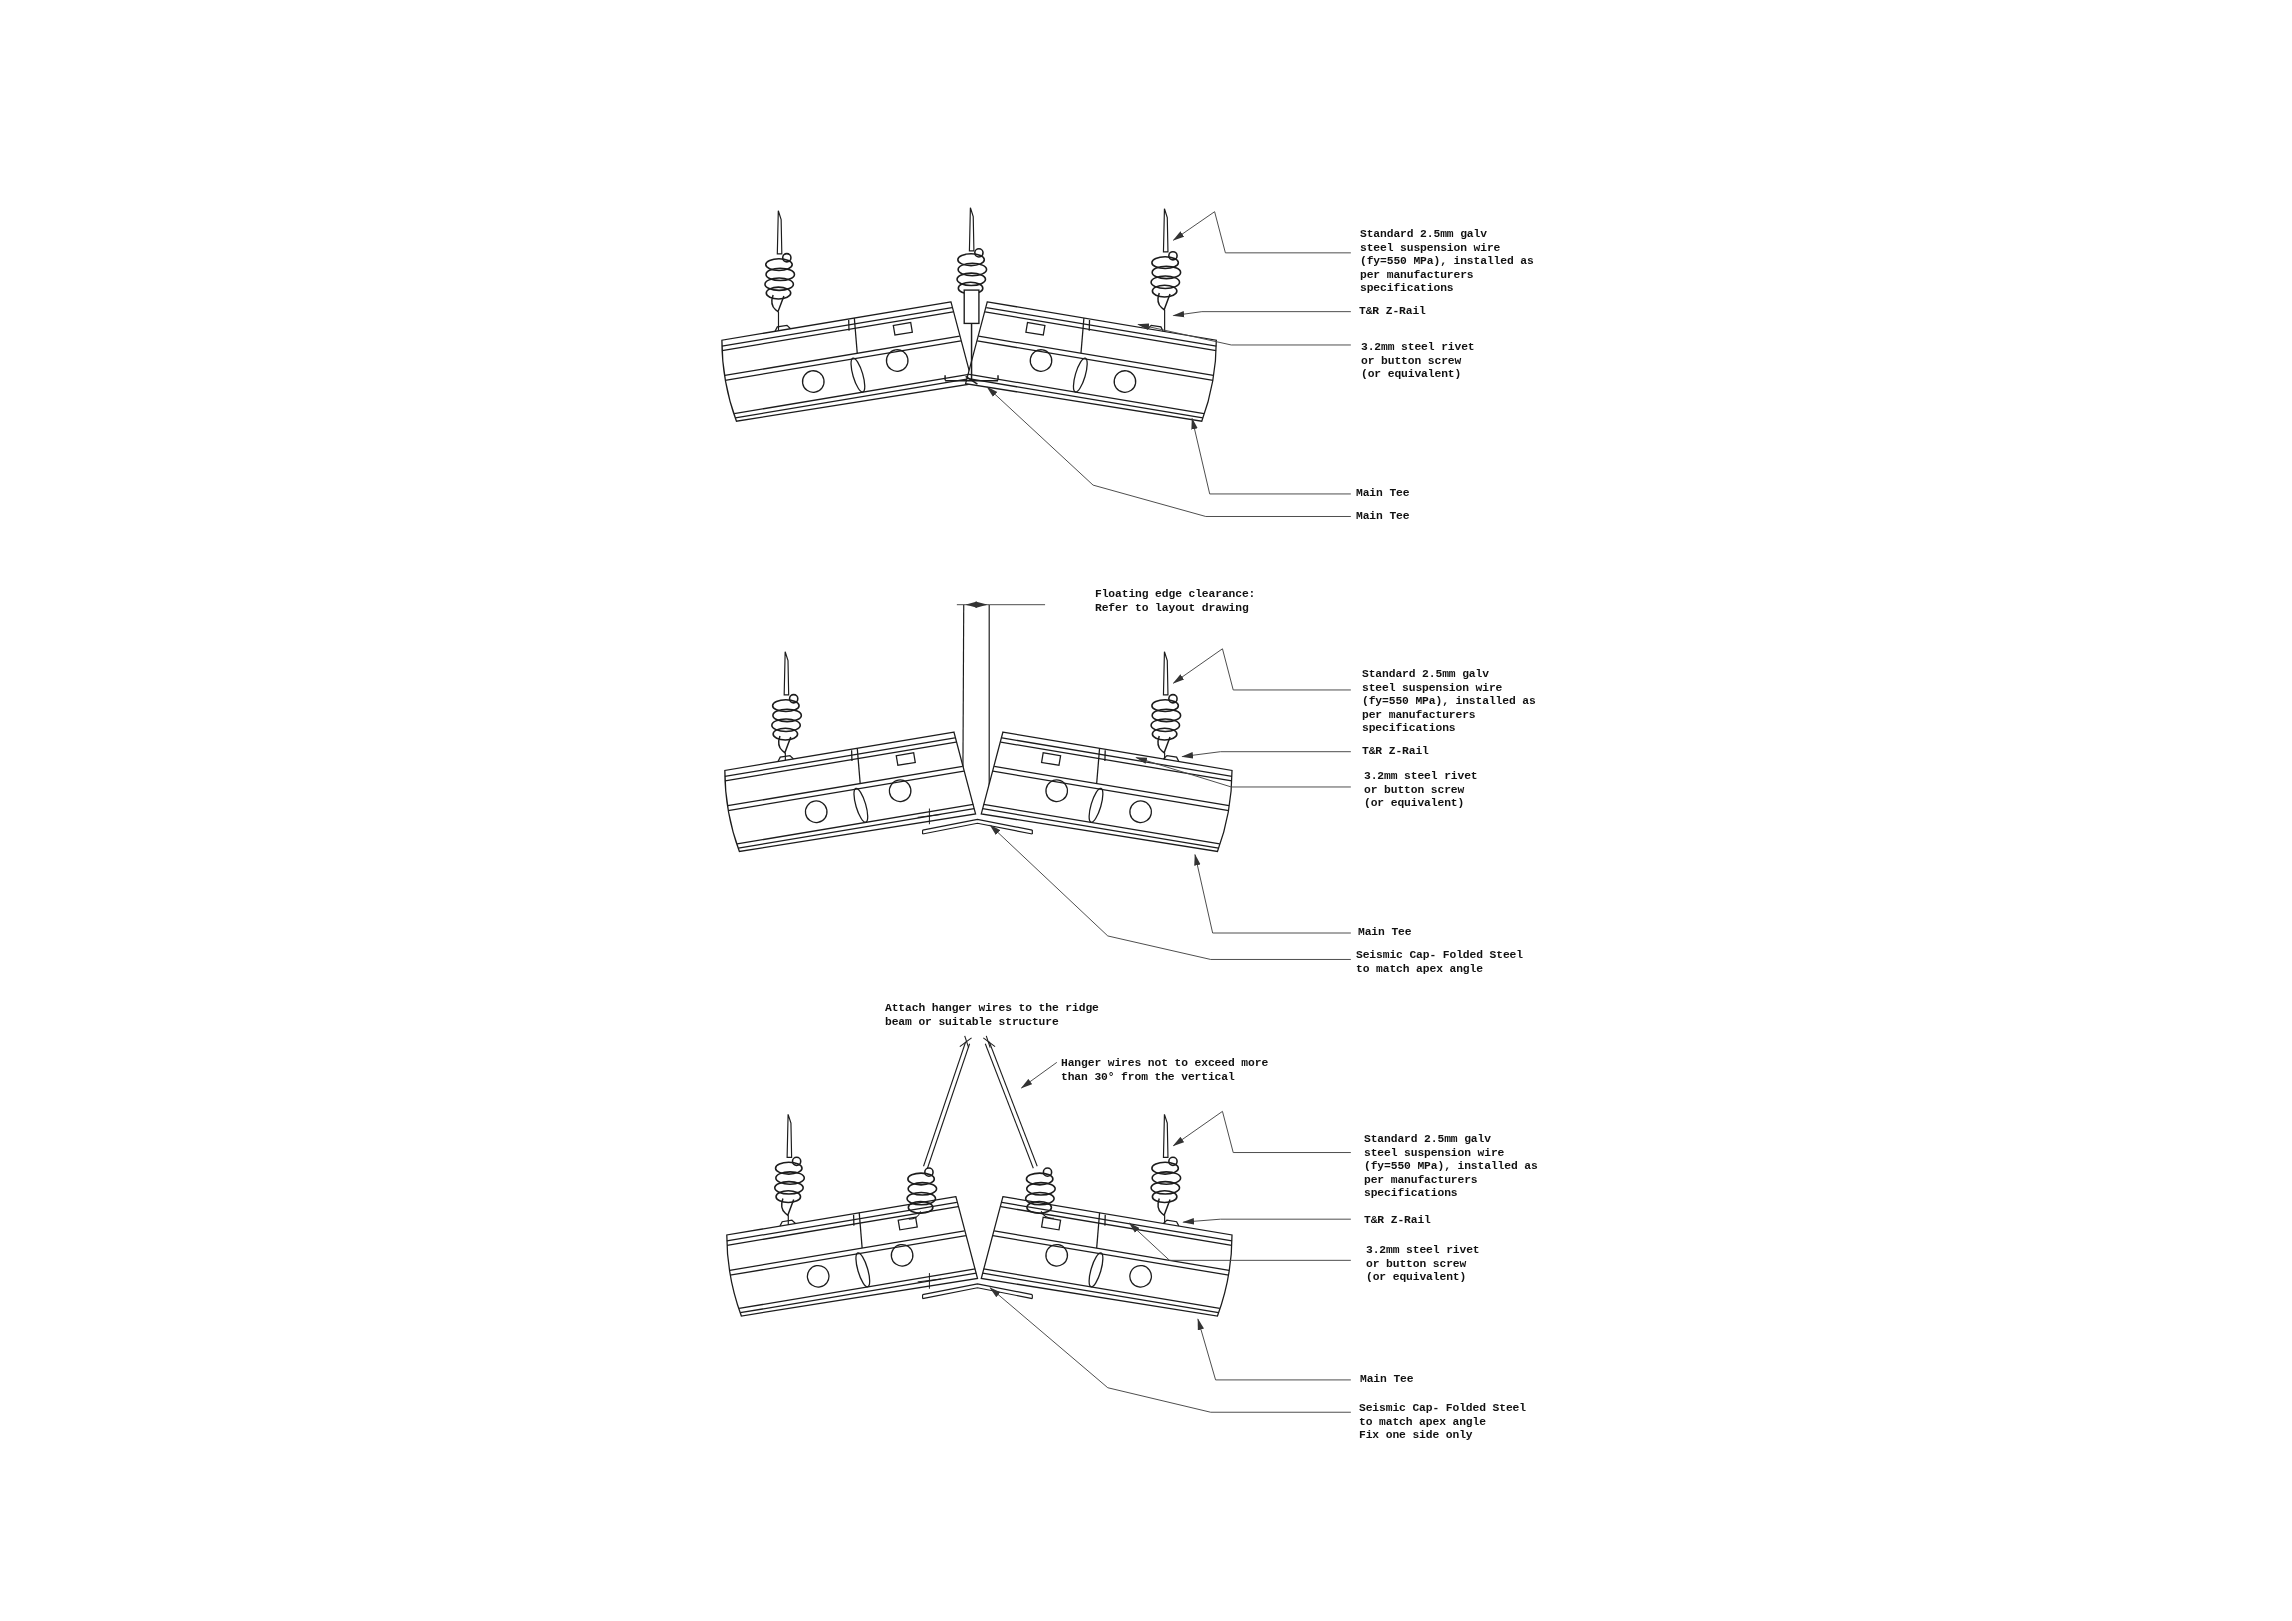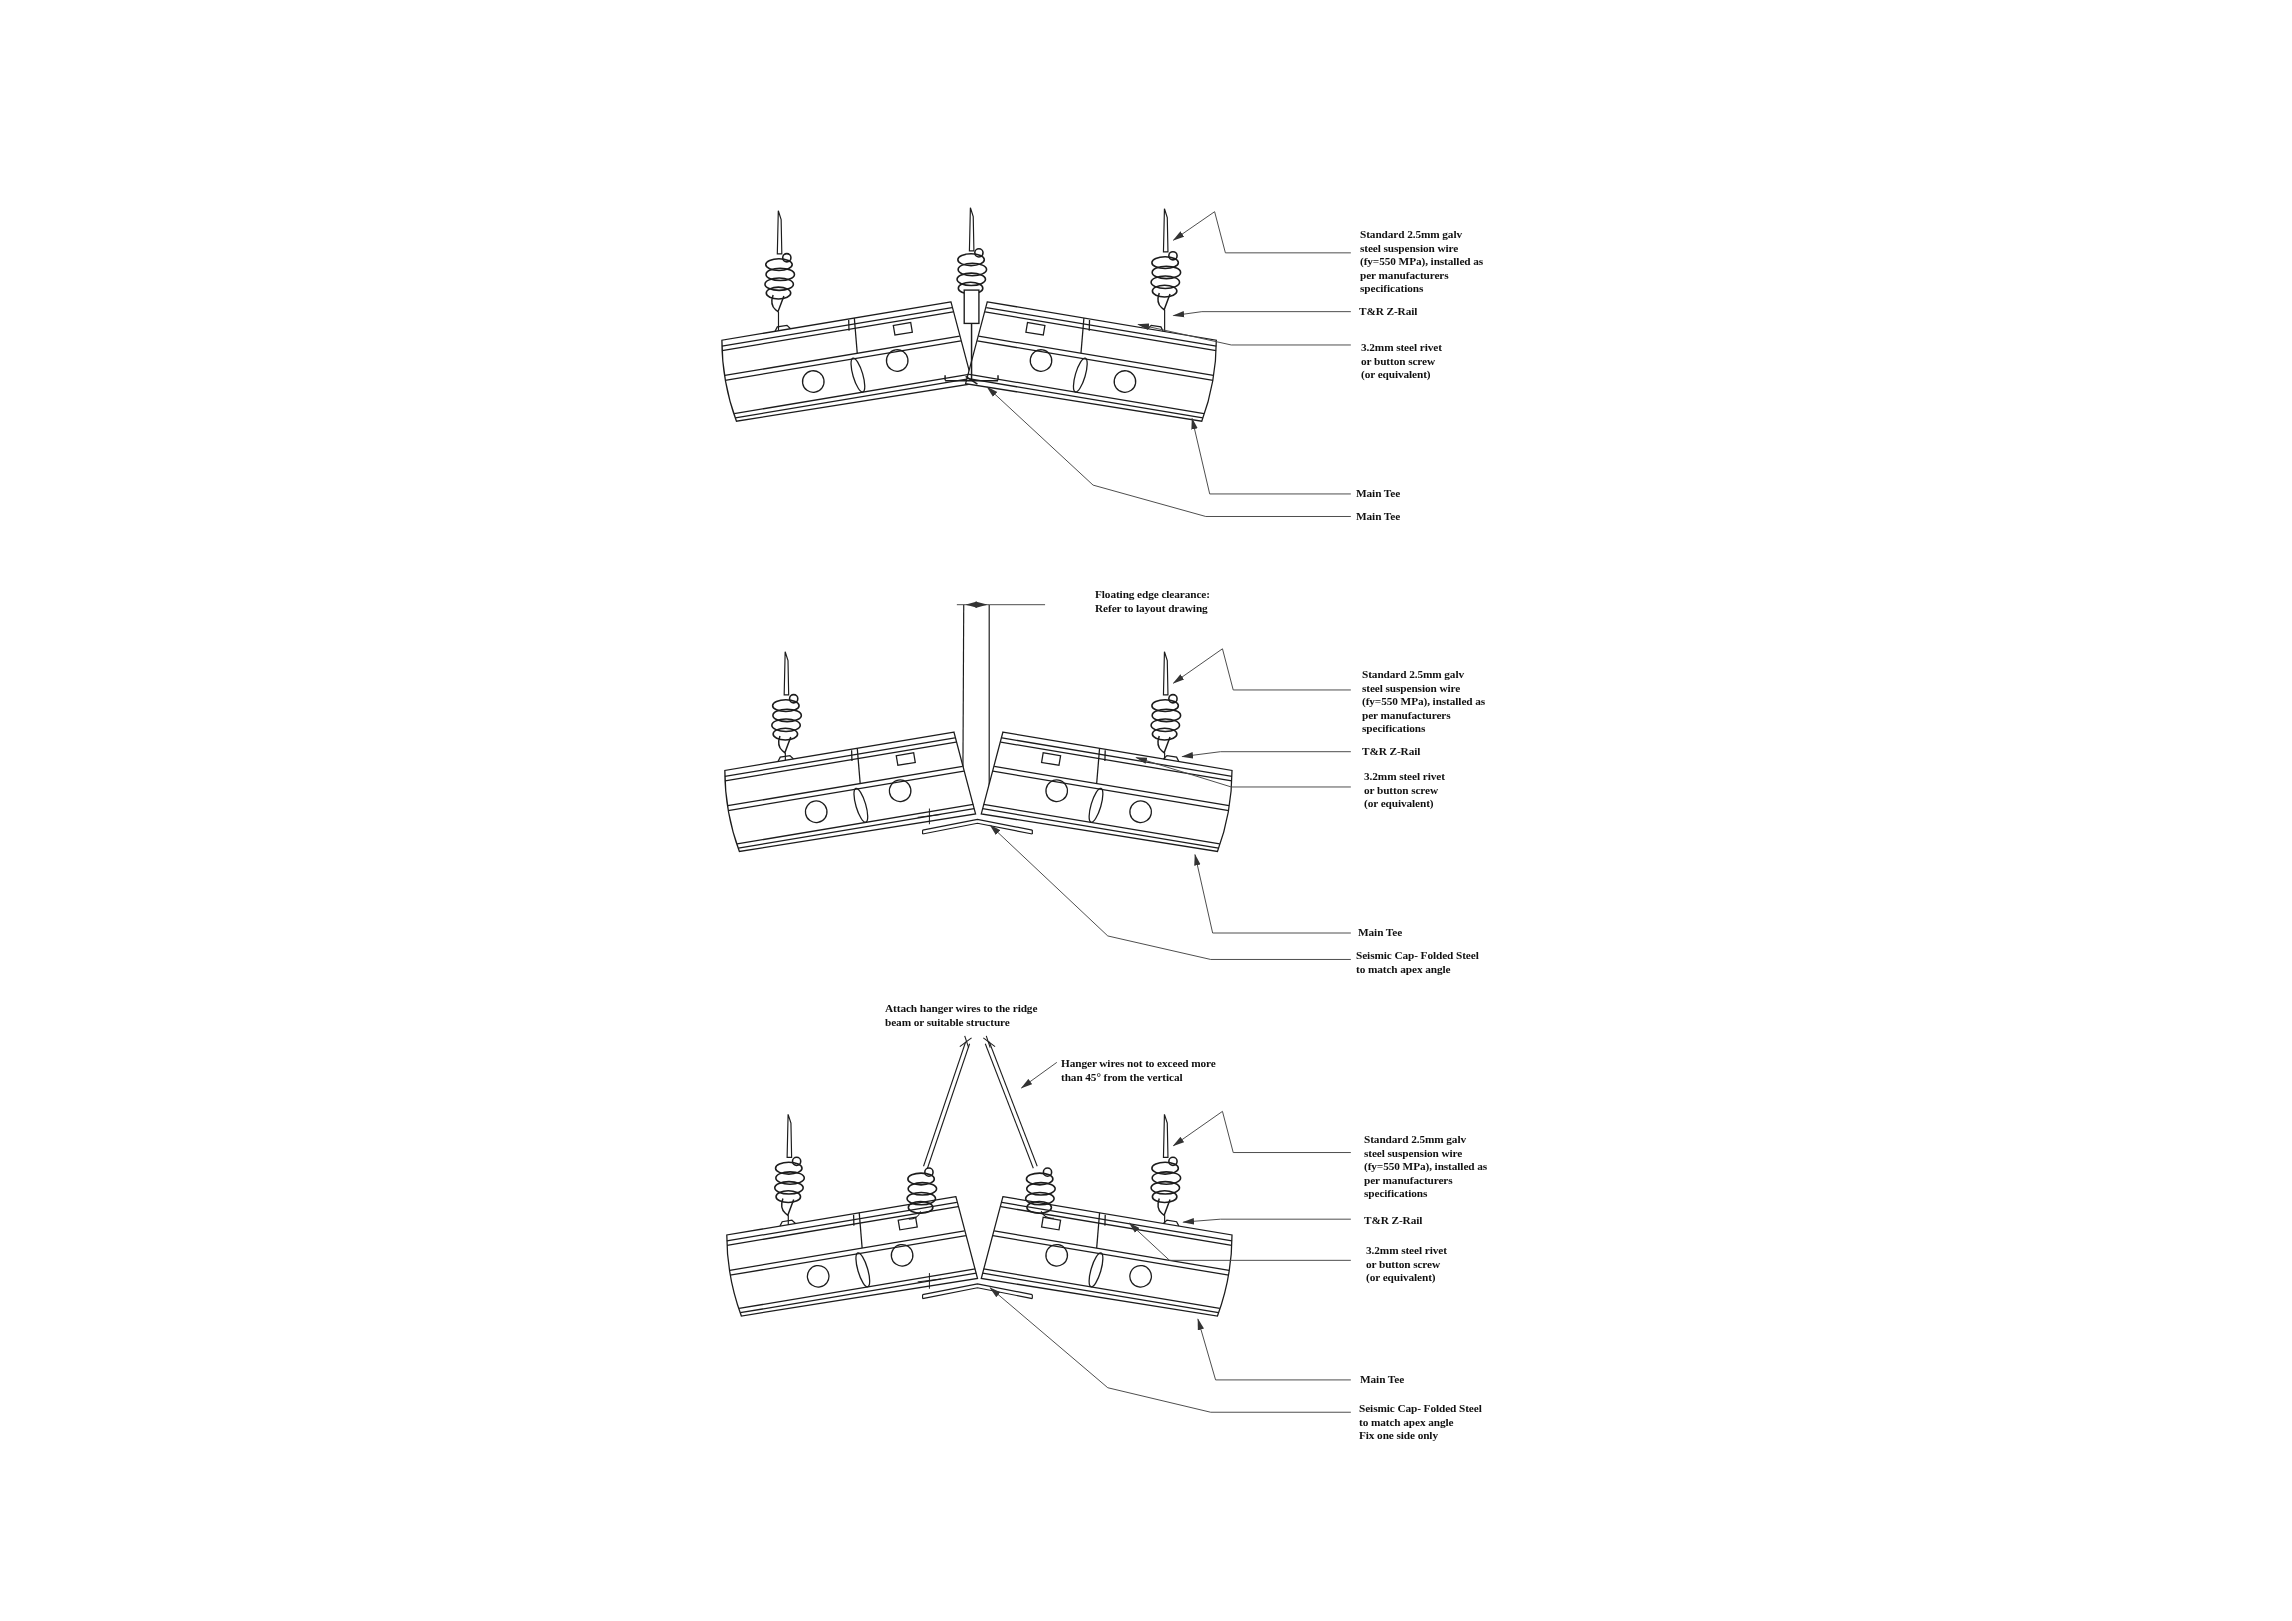--- a/index.html
+++ b/index.html
@@ -1,17 +1,17 @@
 <!DOCTYPE html>
 <html><head>
 <meta charset="utf-8">
 <style>
   html,body{margin:0;padding:0;background:#fff;}
   .canvas{position:relative;width:1835px;height:1621px;background:#fff;overflow:hidden;
-          font-family:Liberation Serif, serif;padding-left:40px;}
+          font-family:Liberation Mono, monospace;padding-left:40px;}
   .canvas svg{position:absolute;left:0;top:0;}
   .lbl{position:absolute;font-weight:bold;font-size:11.3px;line-height:13.5px;color:#111;
        white-space:pre-line;letter-spacing:-0.1px;}
 </style>
 </head>
 <body>
 
 <div class="canvas">
 
 <svg width="2293" height="1621" viewBox="0 0 2339 1654">
@@ -227,21 +227,21 @@
 <div class="lbl" style="left:1364px;top:770px;">3.2mm steel rivet
 or button screw
 (or equivalent)</div>
 <div class="lbl" style="left:1358px;top:926px;">Main Tee</div>
 <div class="lbl" style="left:1356px;top:949px;">Seismic Cap- Folded Steel
 to match apex angle</div>
 
 <div class="lbl" style="left:885px;top:1002px;">Attach hanger wires to the ridge
 beam or suitable structure</div>
 <div class="lbl" style="left:1061px;top:1057px;">Hanger wires not to exceed more
-than 45° from the vertical</div>
+than 30° from the vertical</div>
 <div class="lbl" style="left:1364px;top:1133px;">Standard 2.5mm galv
 steel suspension wire
 (fy=550 MPa), installed as
 per manufacturers
 specifications</div>
 <div class="lbl" style="left:1364px;top:1214px;">T&amp;R Z-Rail</div>
 <div class="lbl" style="left:1366px;top:1244px;">3.2mm steel rivet
 or button screw
 (or equivalent)</div>
 <div class="lbl" style="left:1360px;top:1373px;">Main Tee</div>

